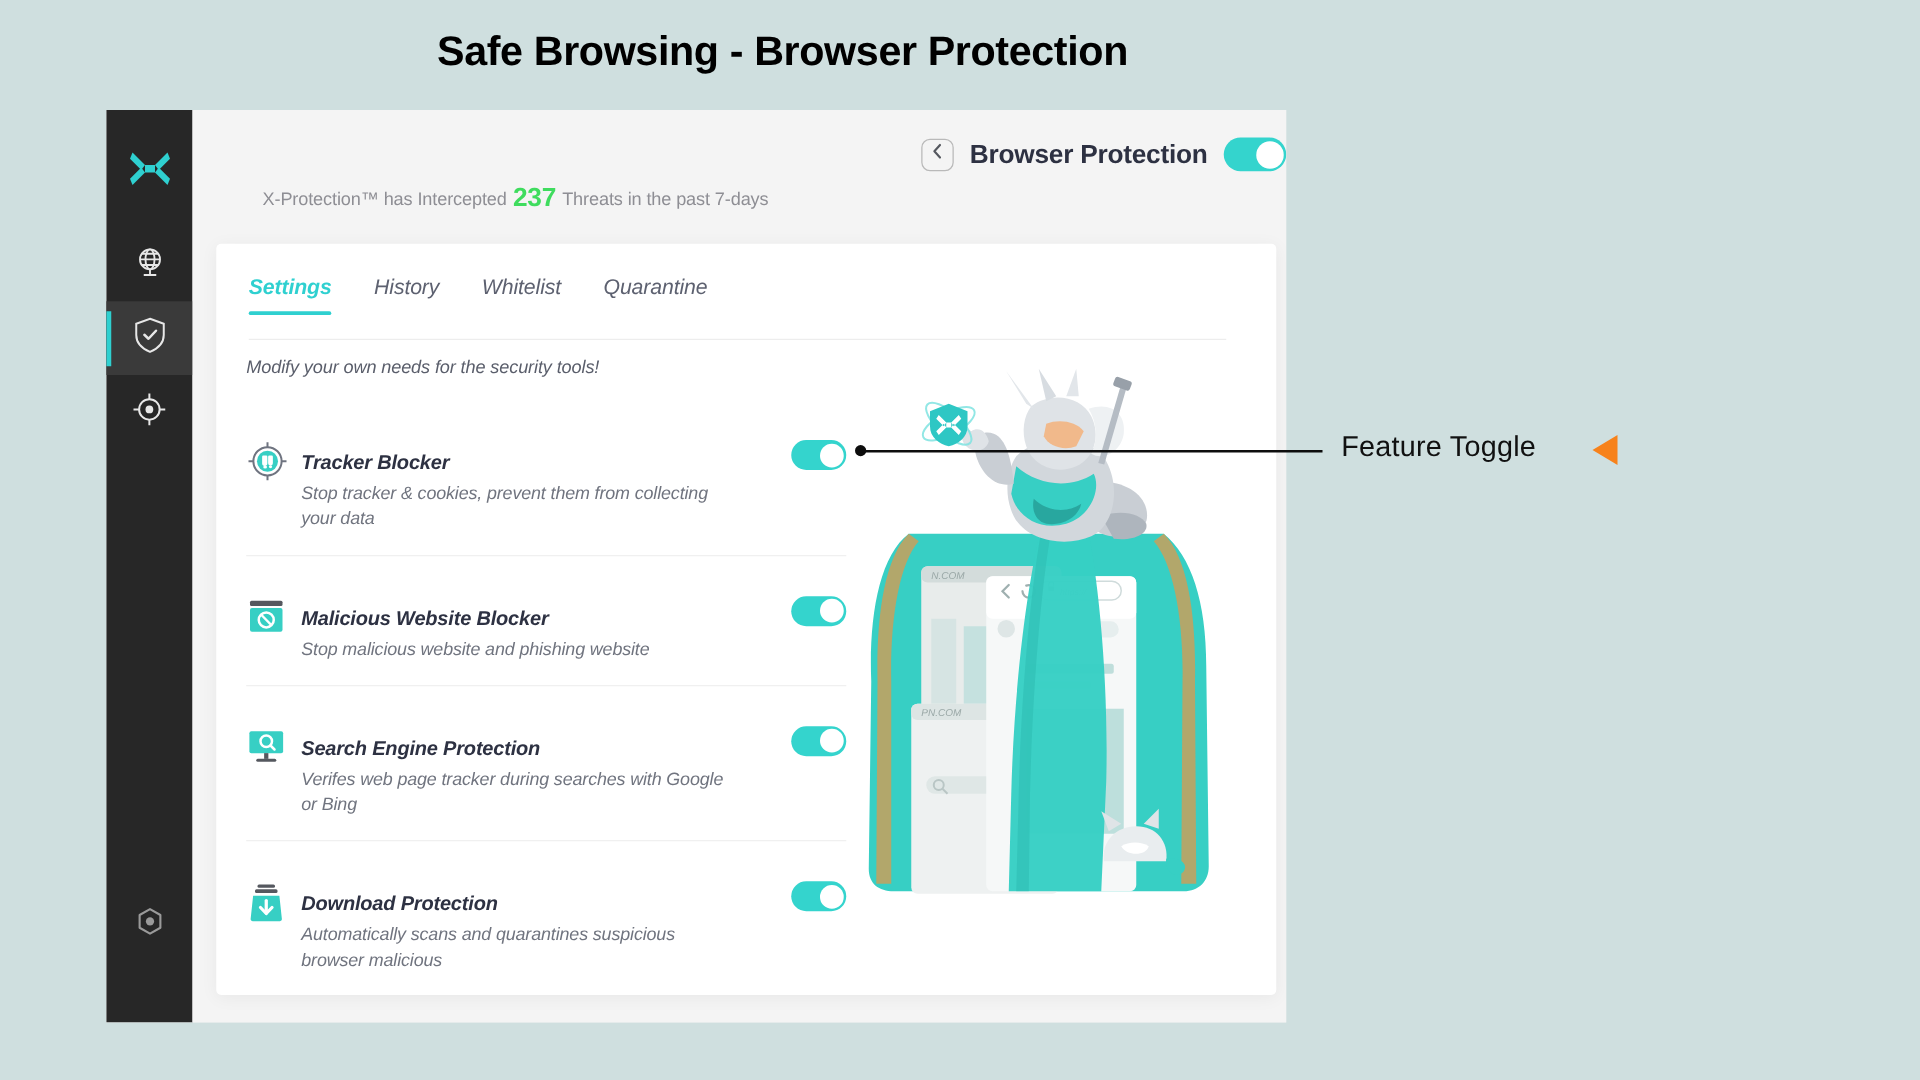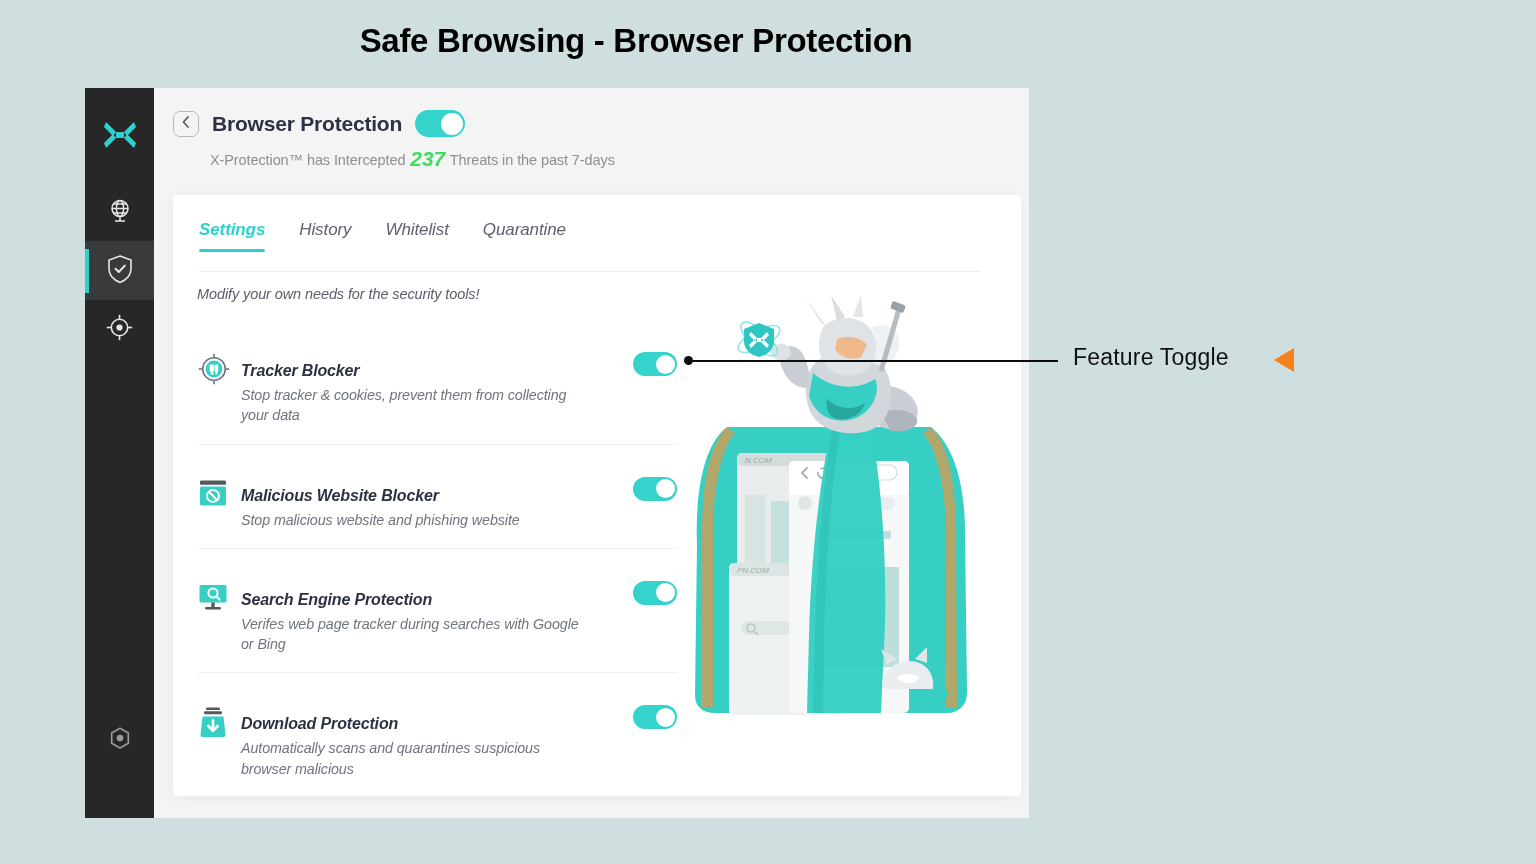--- a/index.html
+++ b/index.html
@@ -13,21 +13,21 @@
   body {
     background: #cfdfdf;
     font-family: "Liberation Sans", sans-serif;
     position: relative;
   }
 
   
   .slide-title {
     position: absolute;
     top: 22px;
-    left: 12px;
+    left: 2px;
     width: 1248px;
     text-align: center;
     font-size: 33px;
     font-weight: bold;
     color: #000000;
     letter-spacing: -0.3px;
   }
 
   
   .app-window {
@@ -88,20 +88,21 @@
     background: #f4f4f4;
   }
 
   .page-head {
     padding: 22px 0 0 19px;
   }
   .head-row {
     display: flex;
     align-items: center;
     gap: 13px;
+    justify-content: flex-end;
   }
   .back-btn {
     width: 26px;
     height: 26px;
     border: 1.4px solid #b9b9b9;
     border-radius: 7px;
     display: flex;
     align-items: center;
     justify-content: center;
     background: transparent;
@@ -142,21 +143,20 @@
     font-size: 14.5px;
     color: #8e8e94;
     letter-spacing: -0.1px;
   }
   .subtitle .count {
     color: #3fdc5e;
     font-size: 21px;
     font-weight: bold;
     vertical-align: -1px;
     padding: 0 1px;
-    font-style: italic;
   }
 
   
   .card {
     position: absolute;
     left: 19px;
     top: 107px;
     width: 848px;
     height: 601px;
     background: #ffffff;

